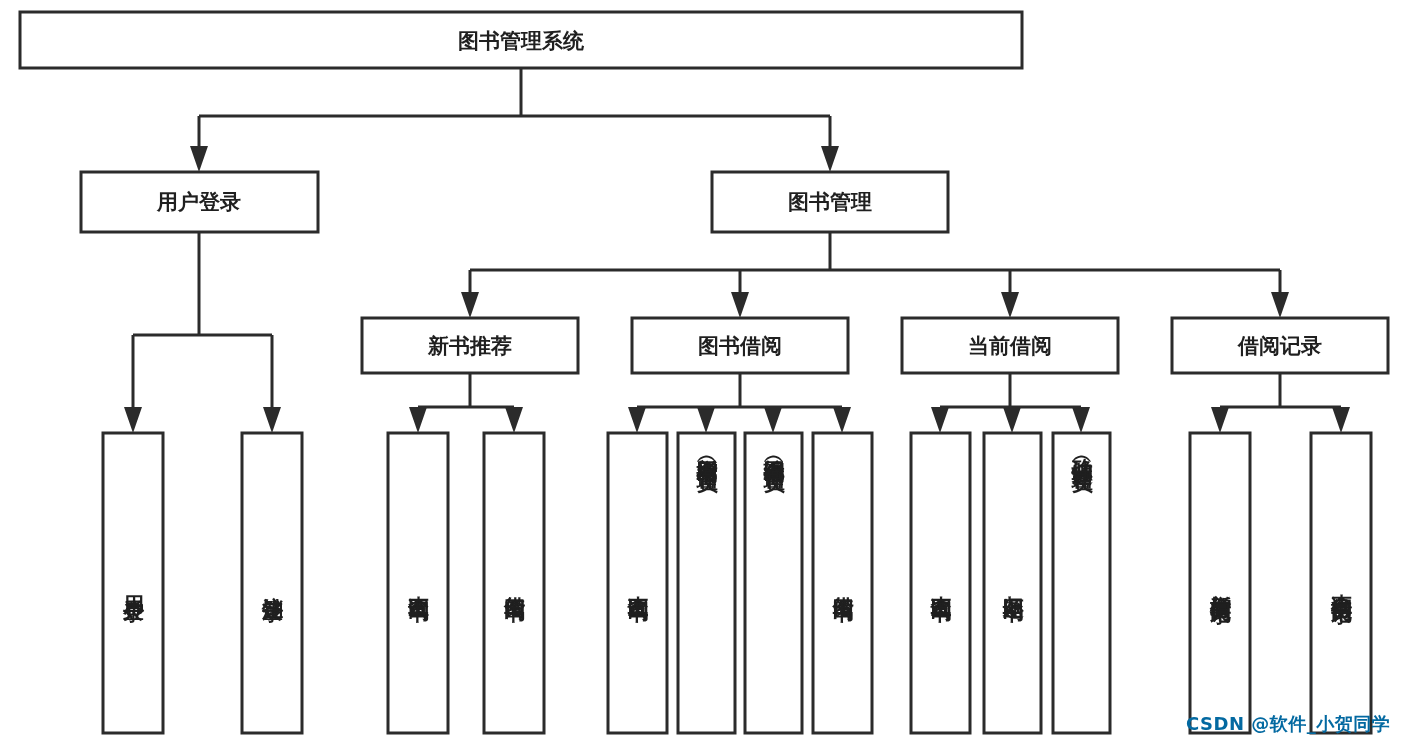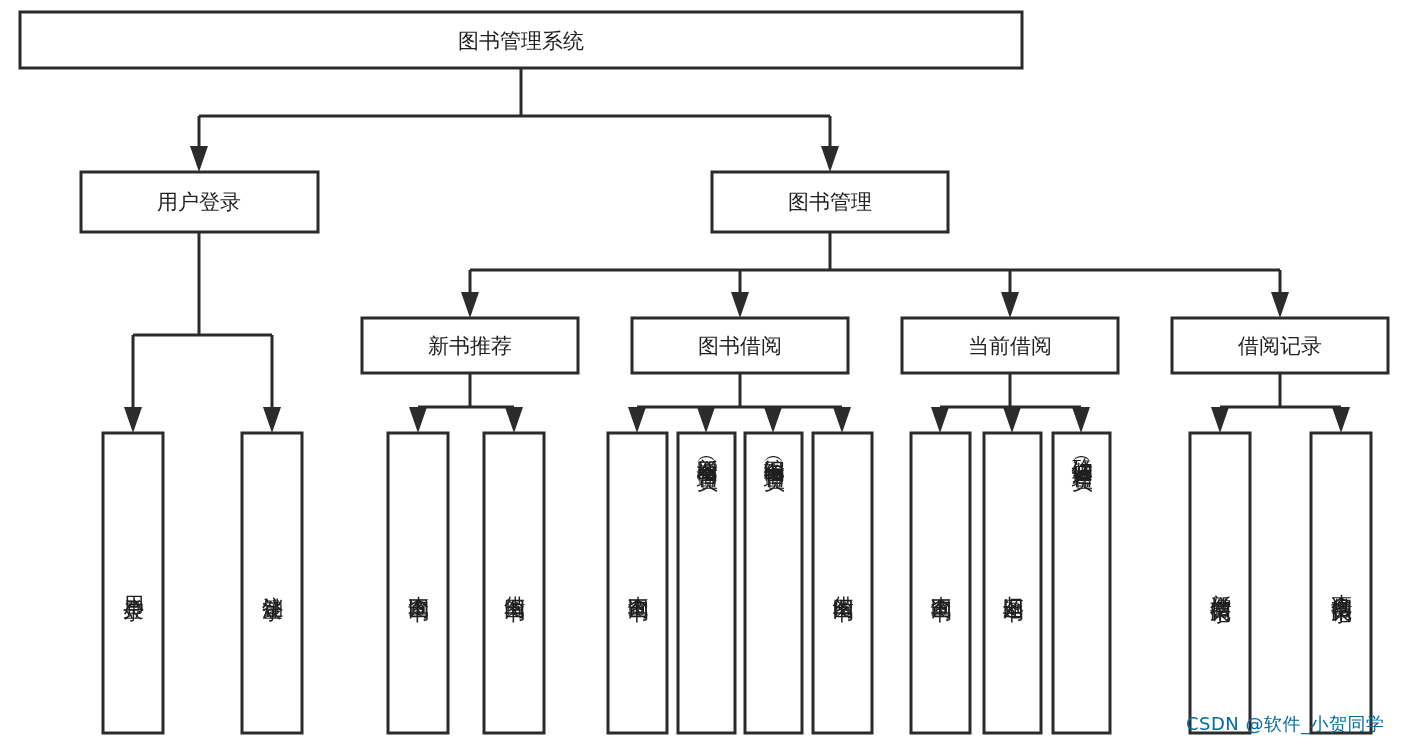--- a/index.html
+++ b/index.html
@@ -12,20 +12,21 @@
     width: 1405px;
     height: 747px;
     overflow: hidden;
     font-family: "DejaVu Sans", "Liberation Sans", sans-serif;
   }
   #diagram-root {
     position: relative;
     width: 1405px;
     height: 543px;
     background: #ffffff;
+    font-weight: bold;
   }
   svg#flowchart {
     position: absolute;
     top: 0;
     left: 0;
     width: 1405px;
     height: 747px;
     display: block;
   }
   .node-box {

